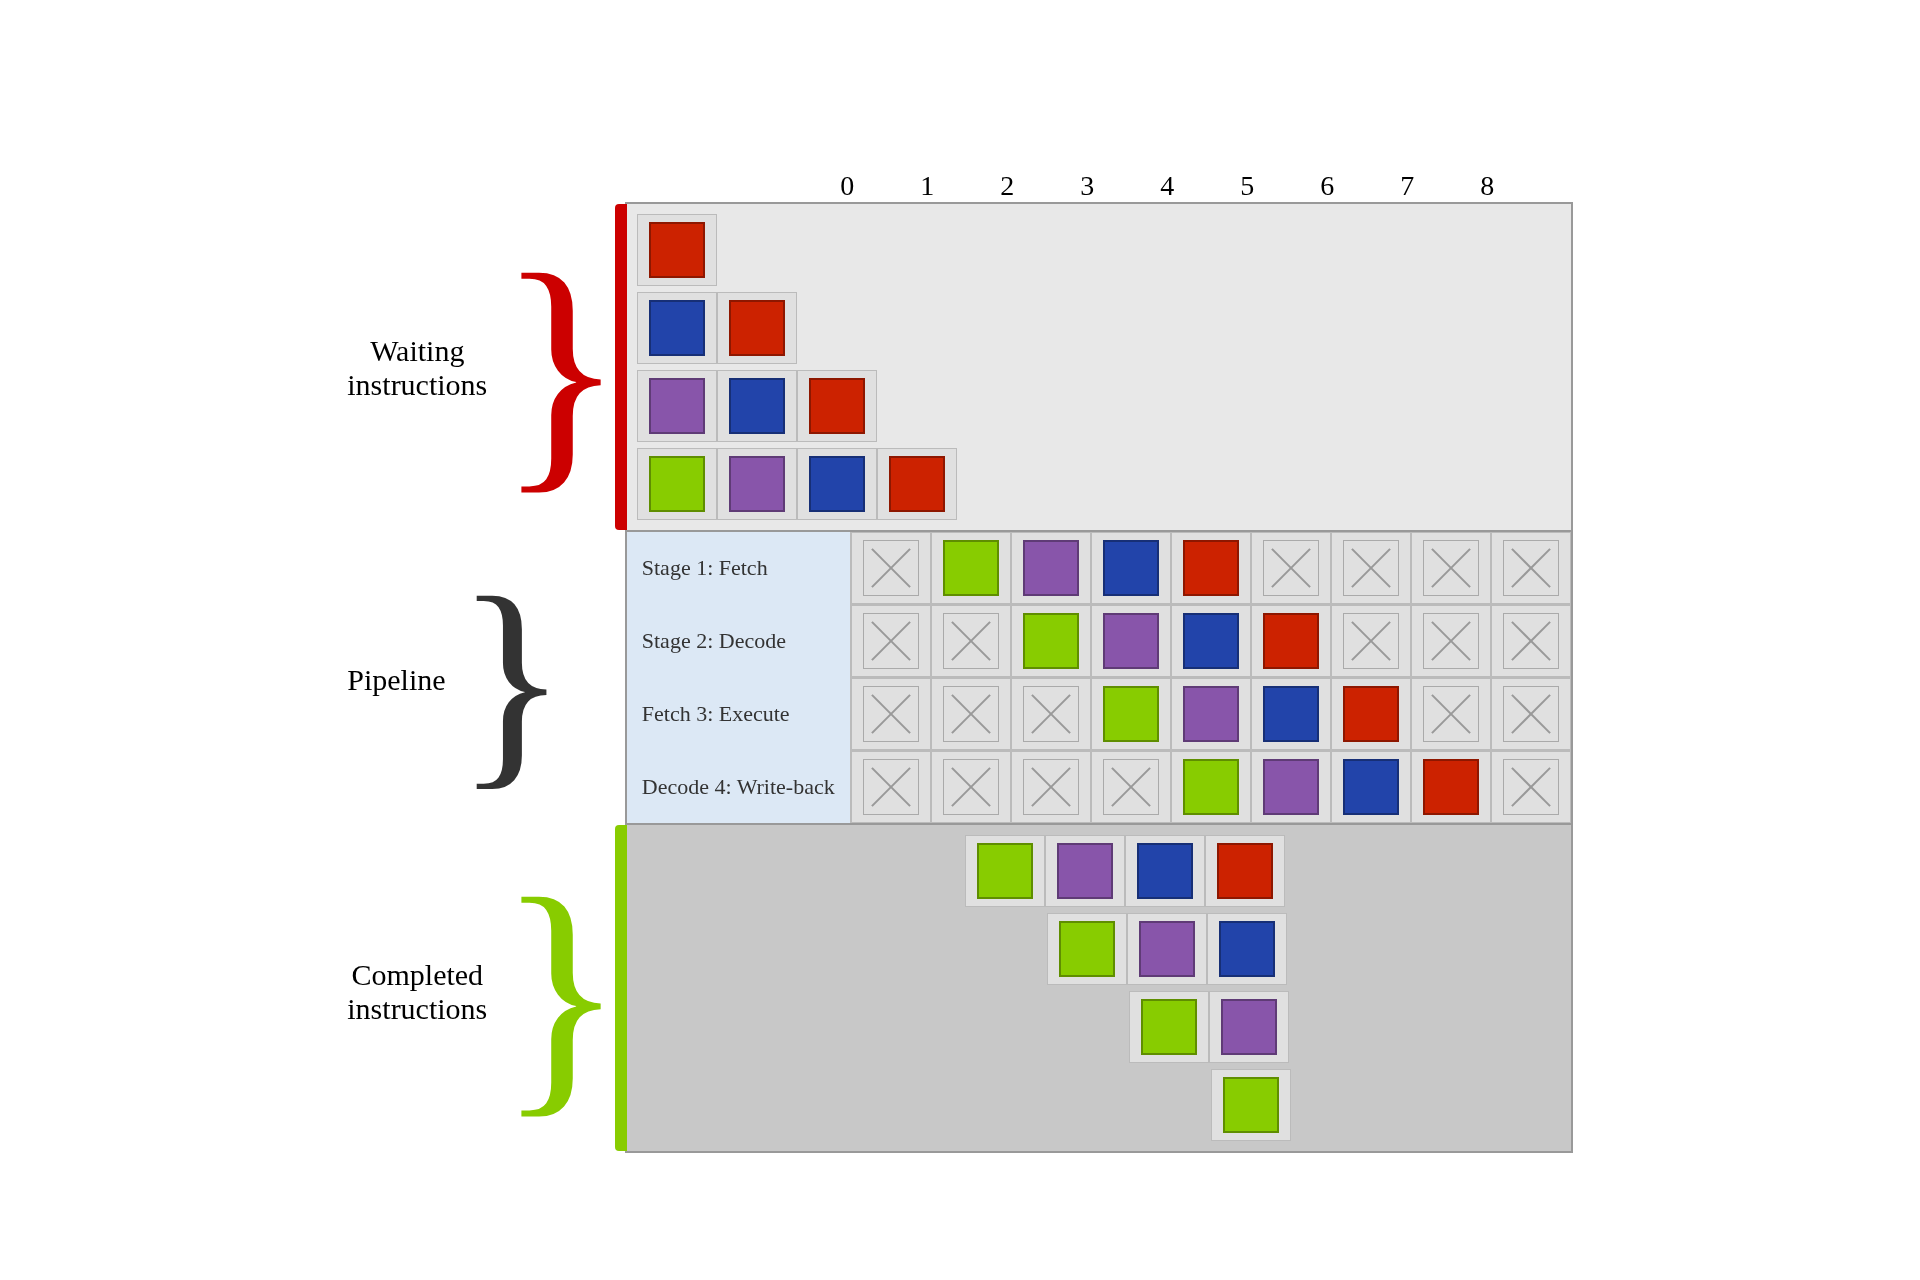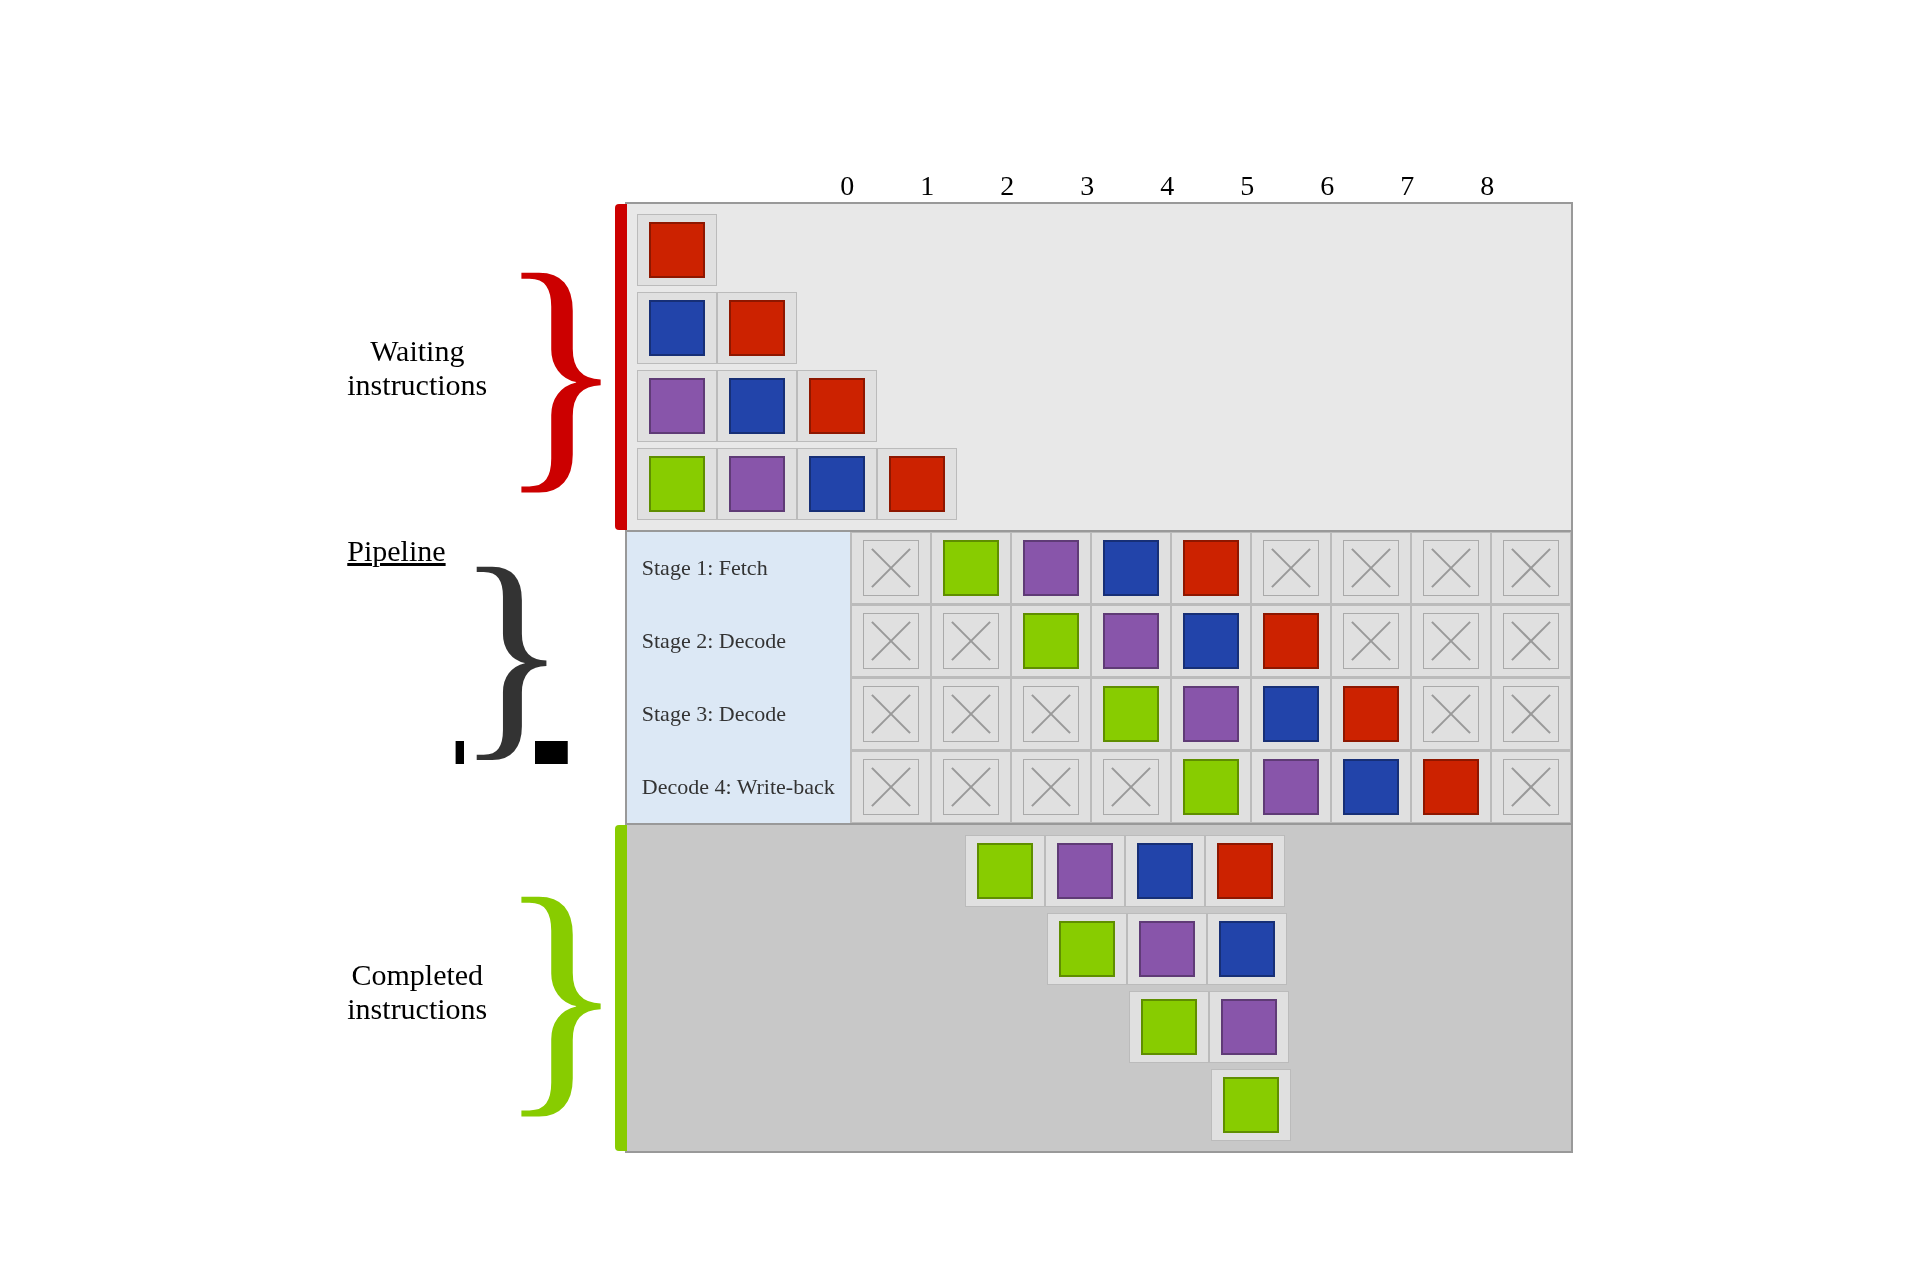--- a/index.html
+++ b/index.html
@@ -215,21 +215,21 @@
     </div>
 
   <div class="main-layout">
 
     <div class="left-labels" id="left-labels">
 
     <div class="label-section" style="height: 332px; display: flex; align-items: center; justify-content: flex-end;">
           <div class="label-text">Waiting<br>instructions</div>
           <div style="font-size: 265.6px; color: rgb(204, 0, 0); line-height: 1; font-weight: 100;">}</div>
         </div>
-        <div class="label-section" style="height: 292px; display: flex; align-items: flex-start; text-decoration: underline;">
+        <div class="label-section" style="height: 292px; display: flex; align-items: center;">
           <div class="label-text">Pipeline</div>
           <div style="font-size: 233.6px; color: rgb(51, 51, 51); line-height: 1; font-weight: 100;">}</div>
         </div>
         <div class="label-section" style="height: 332px; display: flex; align-items: center;">
           <div class="label-text">Completed<br>instructions</div>
           <div style="font-size: 265.6px; color: rgb(136, 204, 0); line-height: 1; font-weight: 100;">}</div>
         </div>
       </div>
 
     <div class="sections-col">
@@ -272,21 +272,21 @@
             <div class="cell">
               <div class="color-box" style="background: rgb(204, 34, 0);"></div>
             </div>
           </div>
         </div>
 
       <div class="pipeline-section">
         <div class="pipeline-labels" id="pipeline-labels">
         <div class="pipeline-label">Stage 1: Fetch</div>
             <div class="pipeline-label">Stage 2: Decode</div>
-            <div class="pipeline-label">Stage 3: Decode</div>
+            <div class="pipeline-label">Fetch 3: Execute</div>
             <div class="pipeline-label">Decode 4: Write-back</div>
           </div>
         <div class="pipeline-grid" id="pipeline-grid">
         <div class="pipeline-row">
               <div class="cell">
                 <div class="xmark"></div>
               </div>
               <div class="cell">
                 <div class="color-box" style="background: rgb(136, 204, 0);"></div>
               </div>

